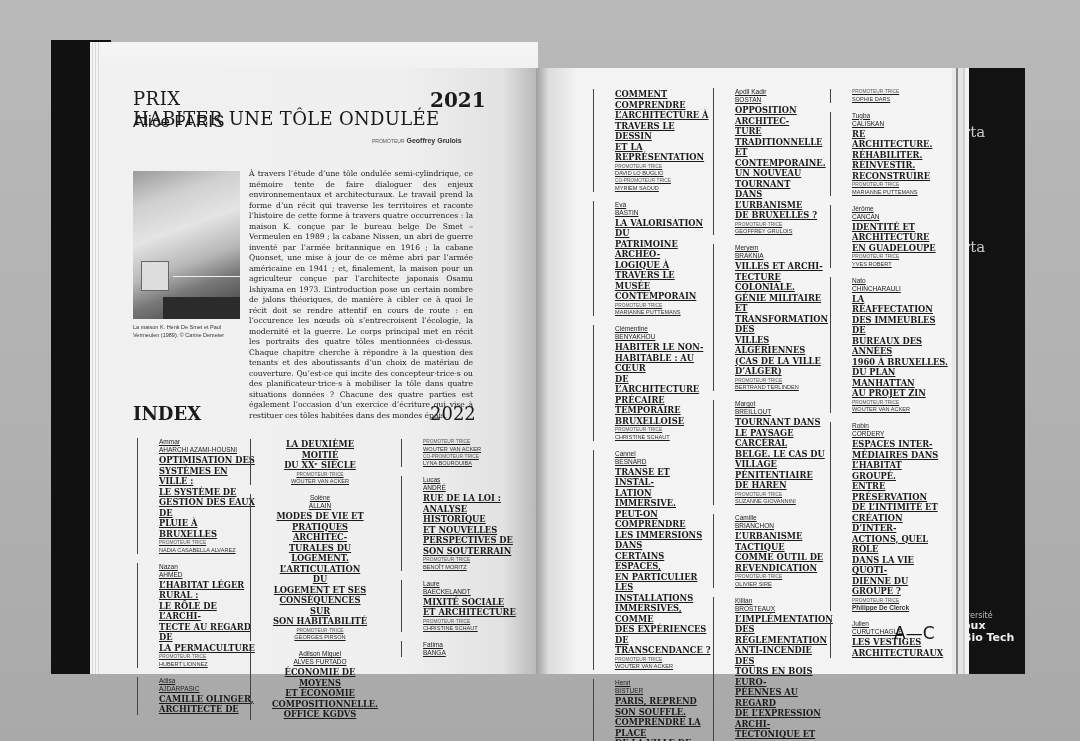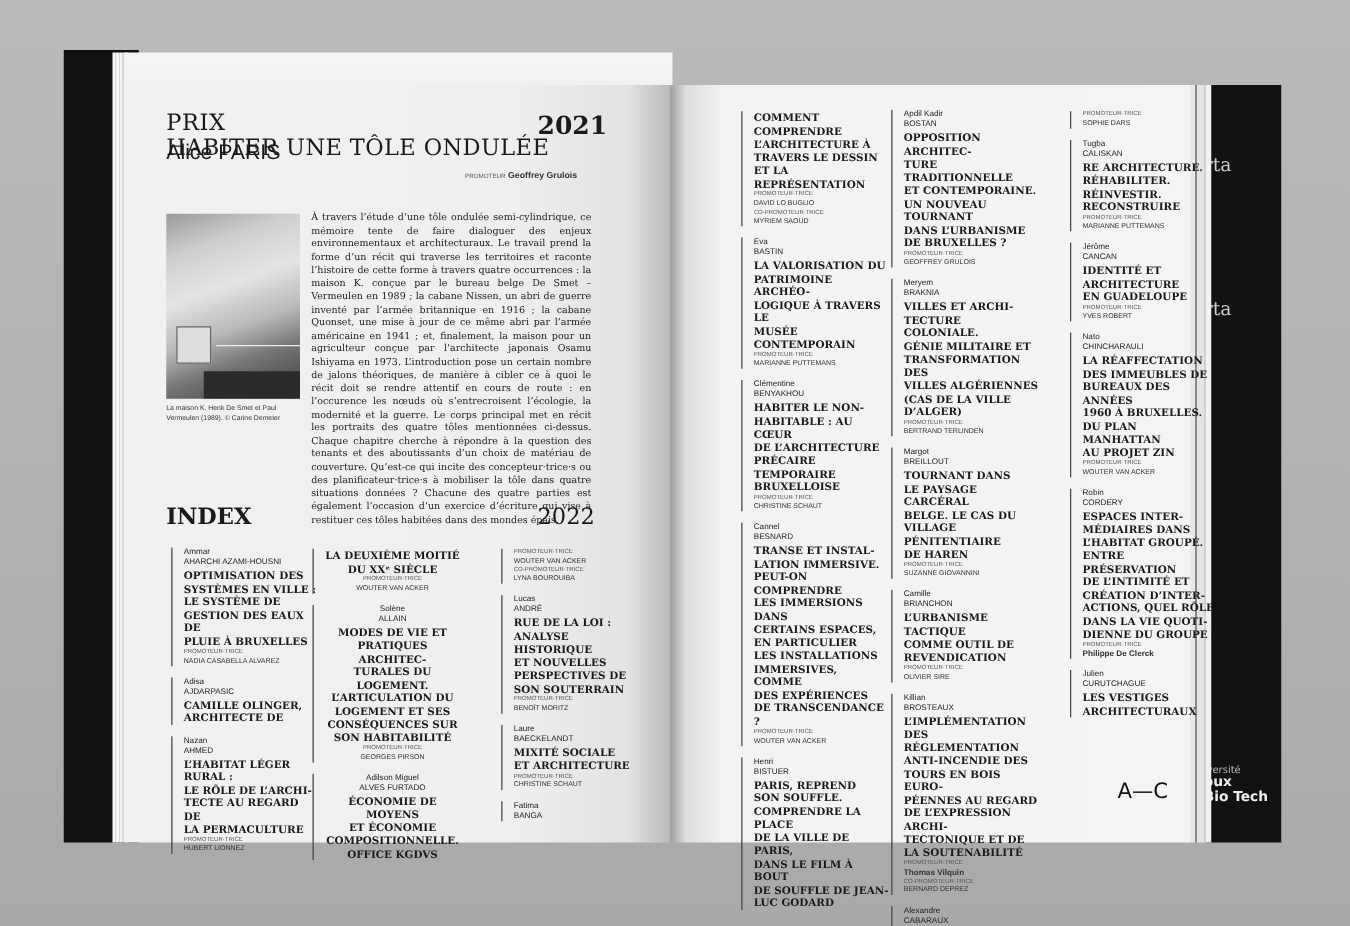--- a/index.html
+++ b/index.html
@@ -67,21 +67,21 @@
   .photo .window { position: absolute; left: 8px; top: 90px; width: 28px; height: 30px; background: #ddd; border: 1px solid #666; }
   .photo .rail { position: absolute; left: 40px; top: 105px; width: 67px; height: 1px; background: #eee; }
   .caption { position: absolute; left: 133px; top: 323px; width: 110px; font-size: 5.5px; line-height: 8px; color: #333; }
   .body-text {
     position: absolute; left: 249px; top: 169px; width: 224px;
     font-family: "DejaVu Serif", serif; font-size: 7.6px; line-height: 10.5px; text-align: justify; color: #222;
   }
   .idx-title { position: absolute; left: 133px; top: 403px; font-size: 18px; font-family: "DejaVu Serif", serif; font-weight: bold; }
   .idx-year { position: absolute; left: 430px; top: 403px; font-size: 18px; font-family: "DejaVu Serif", serif; font-weight: normal; }
   .col { position: absolute; width: 118px; }
-  .entry { border-left: 1.5px solid #444; padding-left: 9px; margin-bottom: 9px; }
+  .entry { border-left: 1.5px solid #444; padding-left: 21px; margin-bottom: 9px; text-decoration: underline; }
   .entry .first { font-size: 6.5px; line-height: 8px; color: #222; }
   .entry .last { font-size: 6.5px; line-height: 8px; color: #222; text-transform: uppercase; }
   .entry .title { font-family: "DejaVu Serif", serif; font-weight: bold; font-size: 8.3px; line-height: 10.5px; color: #1a1a1a; margin-top: 1px; white-space: pre-line; }
   .entry .promo-lbl { font-size: 4.8px; line-height: 6.5px; color: #555; text-transform: uppercase; margin-top: 1px; }
   .entry .promo-nm { font-size: 5.6px; line-height: 7px; color: #333; text-transform: uppercase; }
   .entry .promo-nm.mixed { text-transform: none; font-weight: bold; font-size: 6.5px; }
   .page-mark { position: absolute; left: 894px; top: 623px; font-size: 17px; color: #111; font-family: "DejaVu Sans", sans-serif; }
 </style>
 </head>
 <body>
@@ -131,34 +131,34 @@
       <div class="last">AHARCHI AZAMI-HOUSNI</div>
       <div class="title">OPTIMISATION DES
 SYSTÈMES EN VILLE :
 LE SYSTÈME DE
 GESTION DES EAUX DE
 PLUIE À BRUXELLES</div>
       <div class="promo-lbl">PROMOTEUR·TRICE</div>
       <div class="promo-nm">NADIA CASABELLA ALVAREZ</div>
     </div>
     <div class="entry">
-      <div class="first">Adisa</div>
-      <div class="last">AJDARPASIC</div>
-      <div class="title">CAMILLE OLINGER,
-ARCHITECTE DE</div>
-    </div>
-    <div class="entry">
       <div class="first">Nazan</div>
       <div class="last">AHMED</div>
       <div class="title">L’HABITAT LÉGER RURAL :
 LE RÔLE DE L’ARCHI-
 TECTE AU REGARD DE
 LA PERMACULTURE</div>
       <div class="promo-lbl">PROMOTEUR·TRICE</div>
       <div class="promo-nm">HUBERT LIONNEZ</div>
+    </div>
+    <div class="entry">
+      <div class="first">Adisa</div>
+      <div class="last">AJDARPASIC</div>
+      <div class="title">CAMILLE OLINGER,
+ARCHITECTE DE</div>
     </div>
   </div>
 <div class="col" id="lc1" style="left:250px; top:438px;text-align:center;">
     <div class="entry">
       <div class="title">LA DEUXIÈME MOITIÉ
 DU XXᵉ SIÈCLE</div>
       <div class="promo-lbl">PROMOTEUR·TRICE</div>
       <div class="promo-nm">WOUTER VAN ACKER</div>
     </div>
     <div class="entry">
@@ -338,21 +338,21 @@
       <div class="promo-nm">BERNARD DEPREZ</div>
     </div>
     <div class="entry">
       <div class="first">Alexandre</div>
       <div class="last">CABARAUX</div>
       <div class="title">LECTURE DU TERRITOIRE
 DE METTET À TRAVERS
 LE PRISME DE L’EAU</div>
     </div>
   </div>
-<div class="col" id="rc2" style="left:830px; top:88px;margin-left:26px;">
+<div class="col" id="rc2" style="left:830px; top:88px;">
     <div class="entry">
       <div class="promo-lbl">PROMOTEUR·TRICE</div>
       <div class="promo-nm">SOPHIE DARS</div>
     </div>
     <div class="entry">
       <div class="first">Tugba</div>
       <div class="last">CALISKAN</div>
       <div class="title">RE ARCHITECTURE.
 RÉHABILITER.
 RÉINVESTIR.

